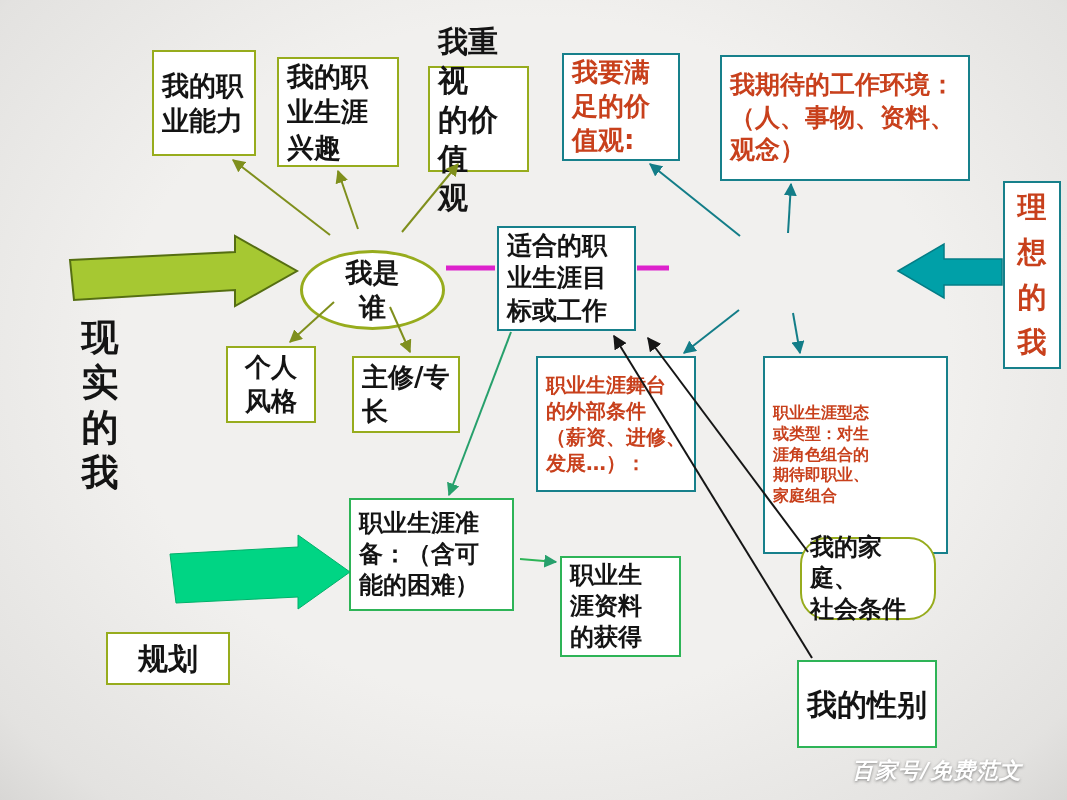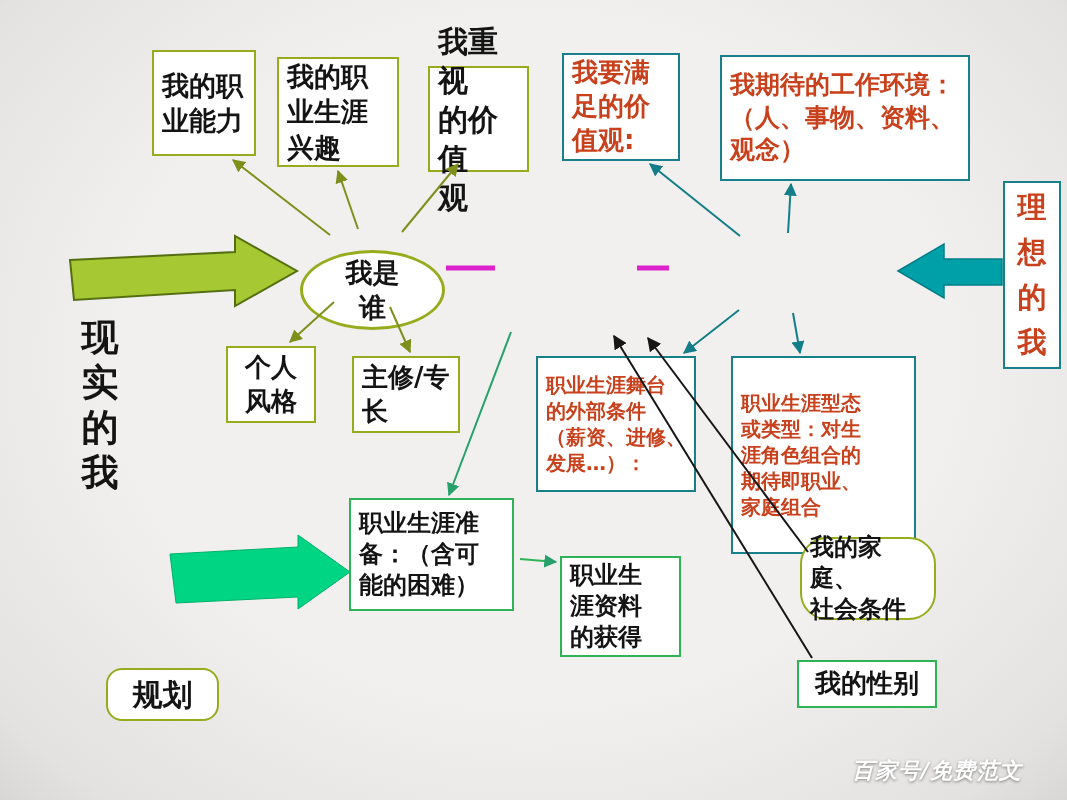--- a/index.html
+++ b/index.html
@@ -52,58 +52,61 @@
 值观:</div>
 
   <div class="node b-teal t-red center" style="left:1003px;top:181px;width:58px;height:188px;font-size:29px;line-height:1.55;">理
 想
 的
 我</div>
 
   <div class="node b-olive ellipse center" style="left:300px;top:228px;width:145px;height:80px;font-size:27px;margin-top:22px;">我是
 谁</div>
 
+  <div class="node b-teal" style="left:497px;top:226px;width:139px;height:105px;font-size:25px;">适合的职
+业生涯目
+标或工作</div>
 
 
   <div class="node plain center" style="left:74px;top:312px;width:52px;height:186px;font-size:37px;line-height:1.22;">现
 实
 的
 我</div>
 
   <div class="node b-olive center" style="left:226px;top:346px;width:90px;height:77px;font-size:26px;">个人
 风格</div>
 
   <div class="node b-olive" style="left:352px;top:356px;width:108px;height:77px;font-size:26px;">主修/专
 长</div>
 
   <div class="node b-teal t-red" style="left:536px;top:356px;width:160px;height:136px;font-size:20px;">职业生涯舞台
 的外部条件
 （薪资、进修、
 发展…）：</div>
 
-  <div class="node b-teal t-red" style="left:731px;top:356px;width:185px;height:198px;font-size:20px;">职业生涯型态
+  <div class="node b-teal t-red" style="left:763px;top:356px;width:185px;height:198px;font-size:16px;">职业生涯型态
 或类型：对生
 涯角色组合的
 期待即职业、
 家庭组合</div>
 
   <div class="node b-green" style="left:349px;top:498px;width:165px;height:113px;font-size:24px;">职业生涯准
 备：（含可
 能的困难）</div>
 
   <div class="node b-green" style="left:560px;top:520px;width:121px;height:101px;font-size:24px;margin-top:36px;">职业生
 涯资料
 的获得</div>
 
   <div class="node b-olive" style="left:800px;top:537px;width:136px;height:83px;font-size:24px;border-radius:27px;">我的家庭、
 社会条件</div>
 
-  <div class="node b-green center" style="left:797px;top:660px;width:140px;height:48px;font-size:26px;">我的性别</div>
+  <div class="node b-green center" style="left:797px;top:660px;width:140px;height:88px;font-size:30px;">我的性别</div>
 
-  <div class="node b-olive center" style="left:106px;top:668px;width:113px;height:53px;font-size:30px;border-radius:16px;">规划</div>
+  <div class="node b-olive center" style="left:106px;top:632px;width:124px;height:53px;font-size:30px;">规划</div>
 
   <svg id="lines" width="1067" height="800" viewBox="0 0 1067 800">
     <defs>
       <marker id="ah-olive" viewBox="0 0 10 10" refX="9" refY="5" markerWidth="13" markerHeight="13" markerUnits="userSpaceOnUse" orient="auto">
           <path d="M0,0L10,5L0,10z" fill="#7f8f1c"></path>
         </marker>
       <marker id="ah-teal" viewBox="0 0 10 10" refX="9" refY="5" markerWidth="13" markerHeight="13" markerUnits="userSpaceOnUse" orient="auto">
           <path d="M0,0L10,5L0,10z" fill="#137d88"></path>
         </marker>
       <marker id="ah-black" viewBox="0 0 10 10" refX="9" refY="5" markerWidth="14" markerHeight="14" markerUnits="userSpaceOnUse" orient="auto">

